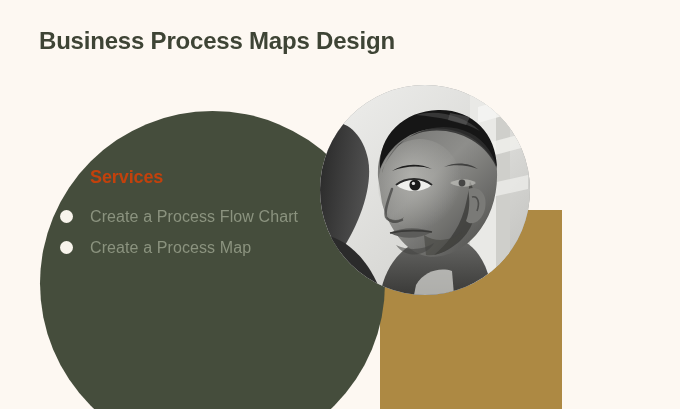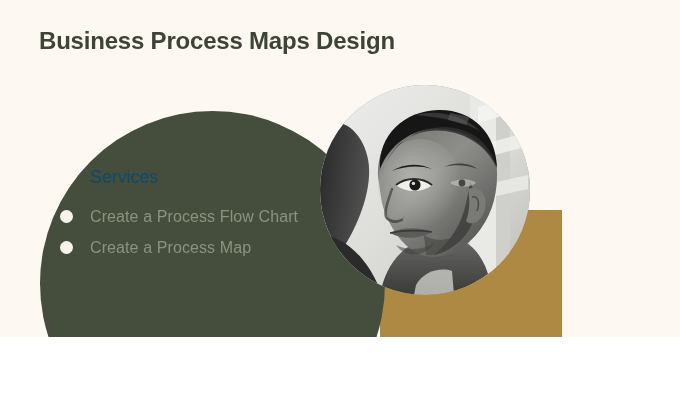--- a/index.html
+++ b/index.html
@@ -5,21 +5,21 @@
   html, body {
     margin: 0;
     padding: 0;
   }
   body {
     font-family: "Liberation Sans", sans-serif;
   }
   #canvas {
     position: relative;
     width: 680px;
-    height: 337px;
+    height: 409px;
     overflow: hidden;
     background: #fdf8f2;
   }
 
   
   .title {
     position: absolute;
     left: 39px;
     top: 27px;
     font-size: 24px;
@@ -52,22 +52,22 @@
 
   
   .services-block {
     position: absolute;
     left: 58px;
     top: 166px;
     width: 250px;
   }
   .services-heading {
     font-size: 18px;
-    font-weight: normal;
-    color: #0c4a6e;
+    font-weight: bold;
+    color: #c2410c;
     letter-spacing: -0.1px;
     margin: 0 0 16px 32px;
     line-height: 22px;
   }
   .service-list {
     list-style: none;
     margin: 0;
     padding: 0;
   }
   .service-item {

